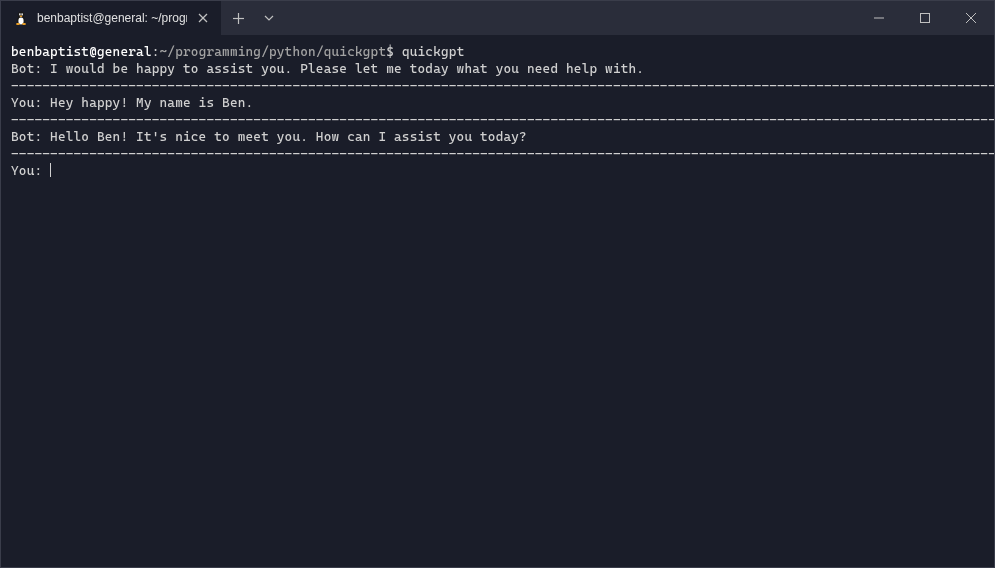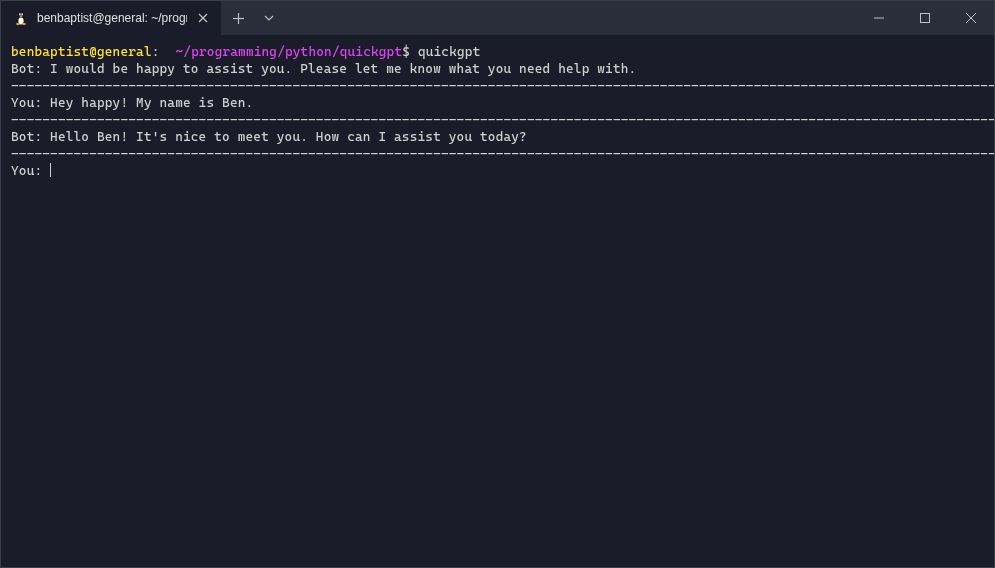--- a/index.html
+++ b/index.html
@@ -97,25 +97,24 @@
     }
     .terminal {
       padding: 8px 10px;
       color: #d0d0d0;
       line-height: 17px;
       white-space: pre;
       font-size: 13px;
       letter-spacing: 0.2px;
     }
     .prompt-user {
-      color: #fde047;
+      color: #ffffff;
     }
     .prompt-path {
-      color: #d946ef;
-      margin-left: 16px;
+      color: #a3a3a3;
     }
     .prompt-white {
       color: #d0d0d0;
     }
     .divider-line {
       color: #d0d0d0;
     }
     .cursor-block {
       display: inline-block;
       width: 1px;
@@ -180,19 +179,19 @@
     <div class="window-control close">
       <svg width="10" height="10" viewBox="0 0 10 10">
         <line x1="0" y1="0" x2="10" y2="10" stroke="#c0c0c0" stroke-width="1"></line>
         <line x1="10" y1="0" x2="0" y2="10" stroke="#c0c0c0" stroke-width="1"></line>
       </svg>
     </div>
   </div>
 </div>
 
 <div class="terminal"><span class="prompt-user">benbaptist@general</span><span class="prompt-white">:</span><span class="prompt-path">~/programming/python/quickgpt</span><span class="prompt-white">$</span><span class="prompt-white"> </span><span class="prompt-white">quickgpt</span>
-<span>Bot: I would be happy to assist you. Please let me know what you need help with.</span>
+<span>Bot: I would be happy to assist you. Please let me today what you need help with.</span>
 <span class="divider-line">----------------------------------------------------------------------------------------------------------------------------------------</span>
 <span>You: Hey happy! My name is Ben.</span>
 <span class="divider-line">----------------------------------------------------------------------------------------------------------------------------------------</span>
 <span>Bot: Hello Ben! It's nice to meet you. How can I assist you today?</span>
 <span class="divider-line">----------------------------------------------------------------------------------------------------------------------------------------</span>
 <span>You: </span><span class="cursor-block"></span></div>
 
 </body></html>

